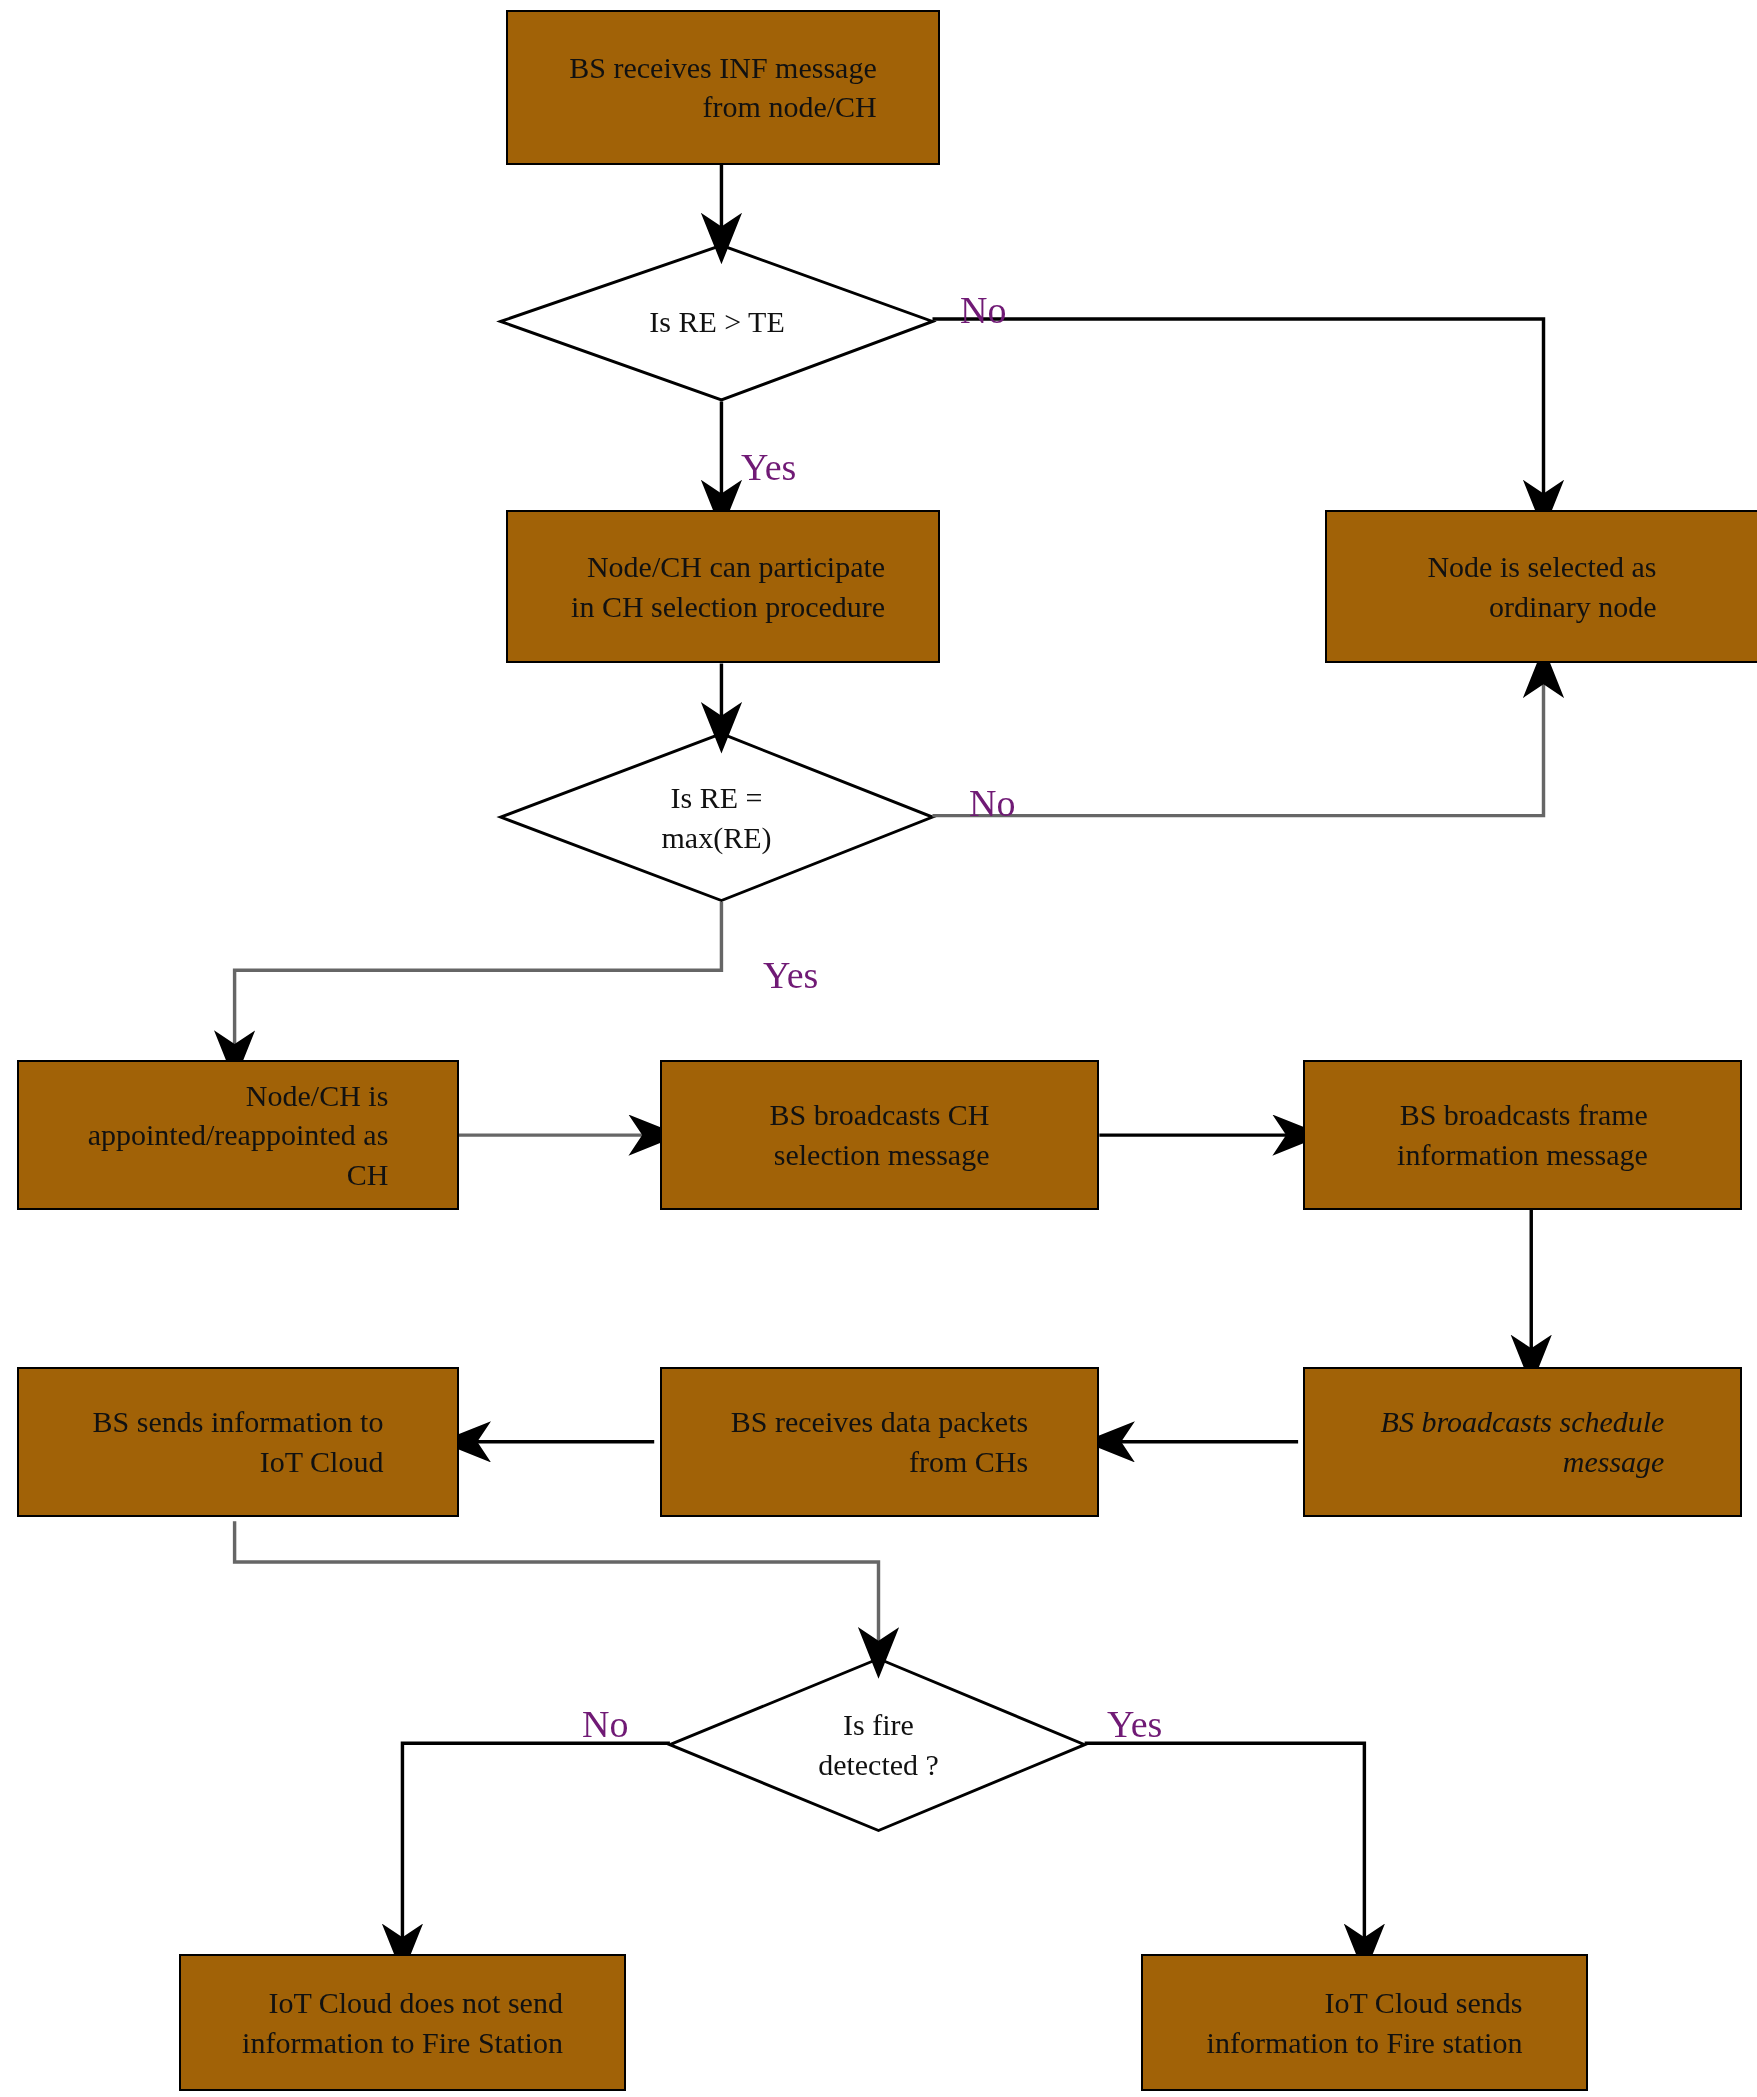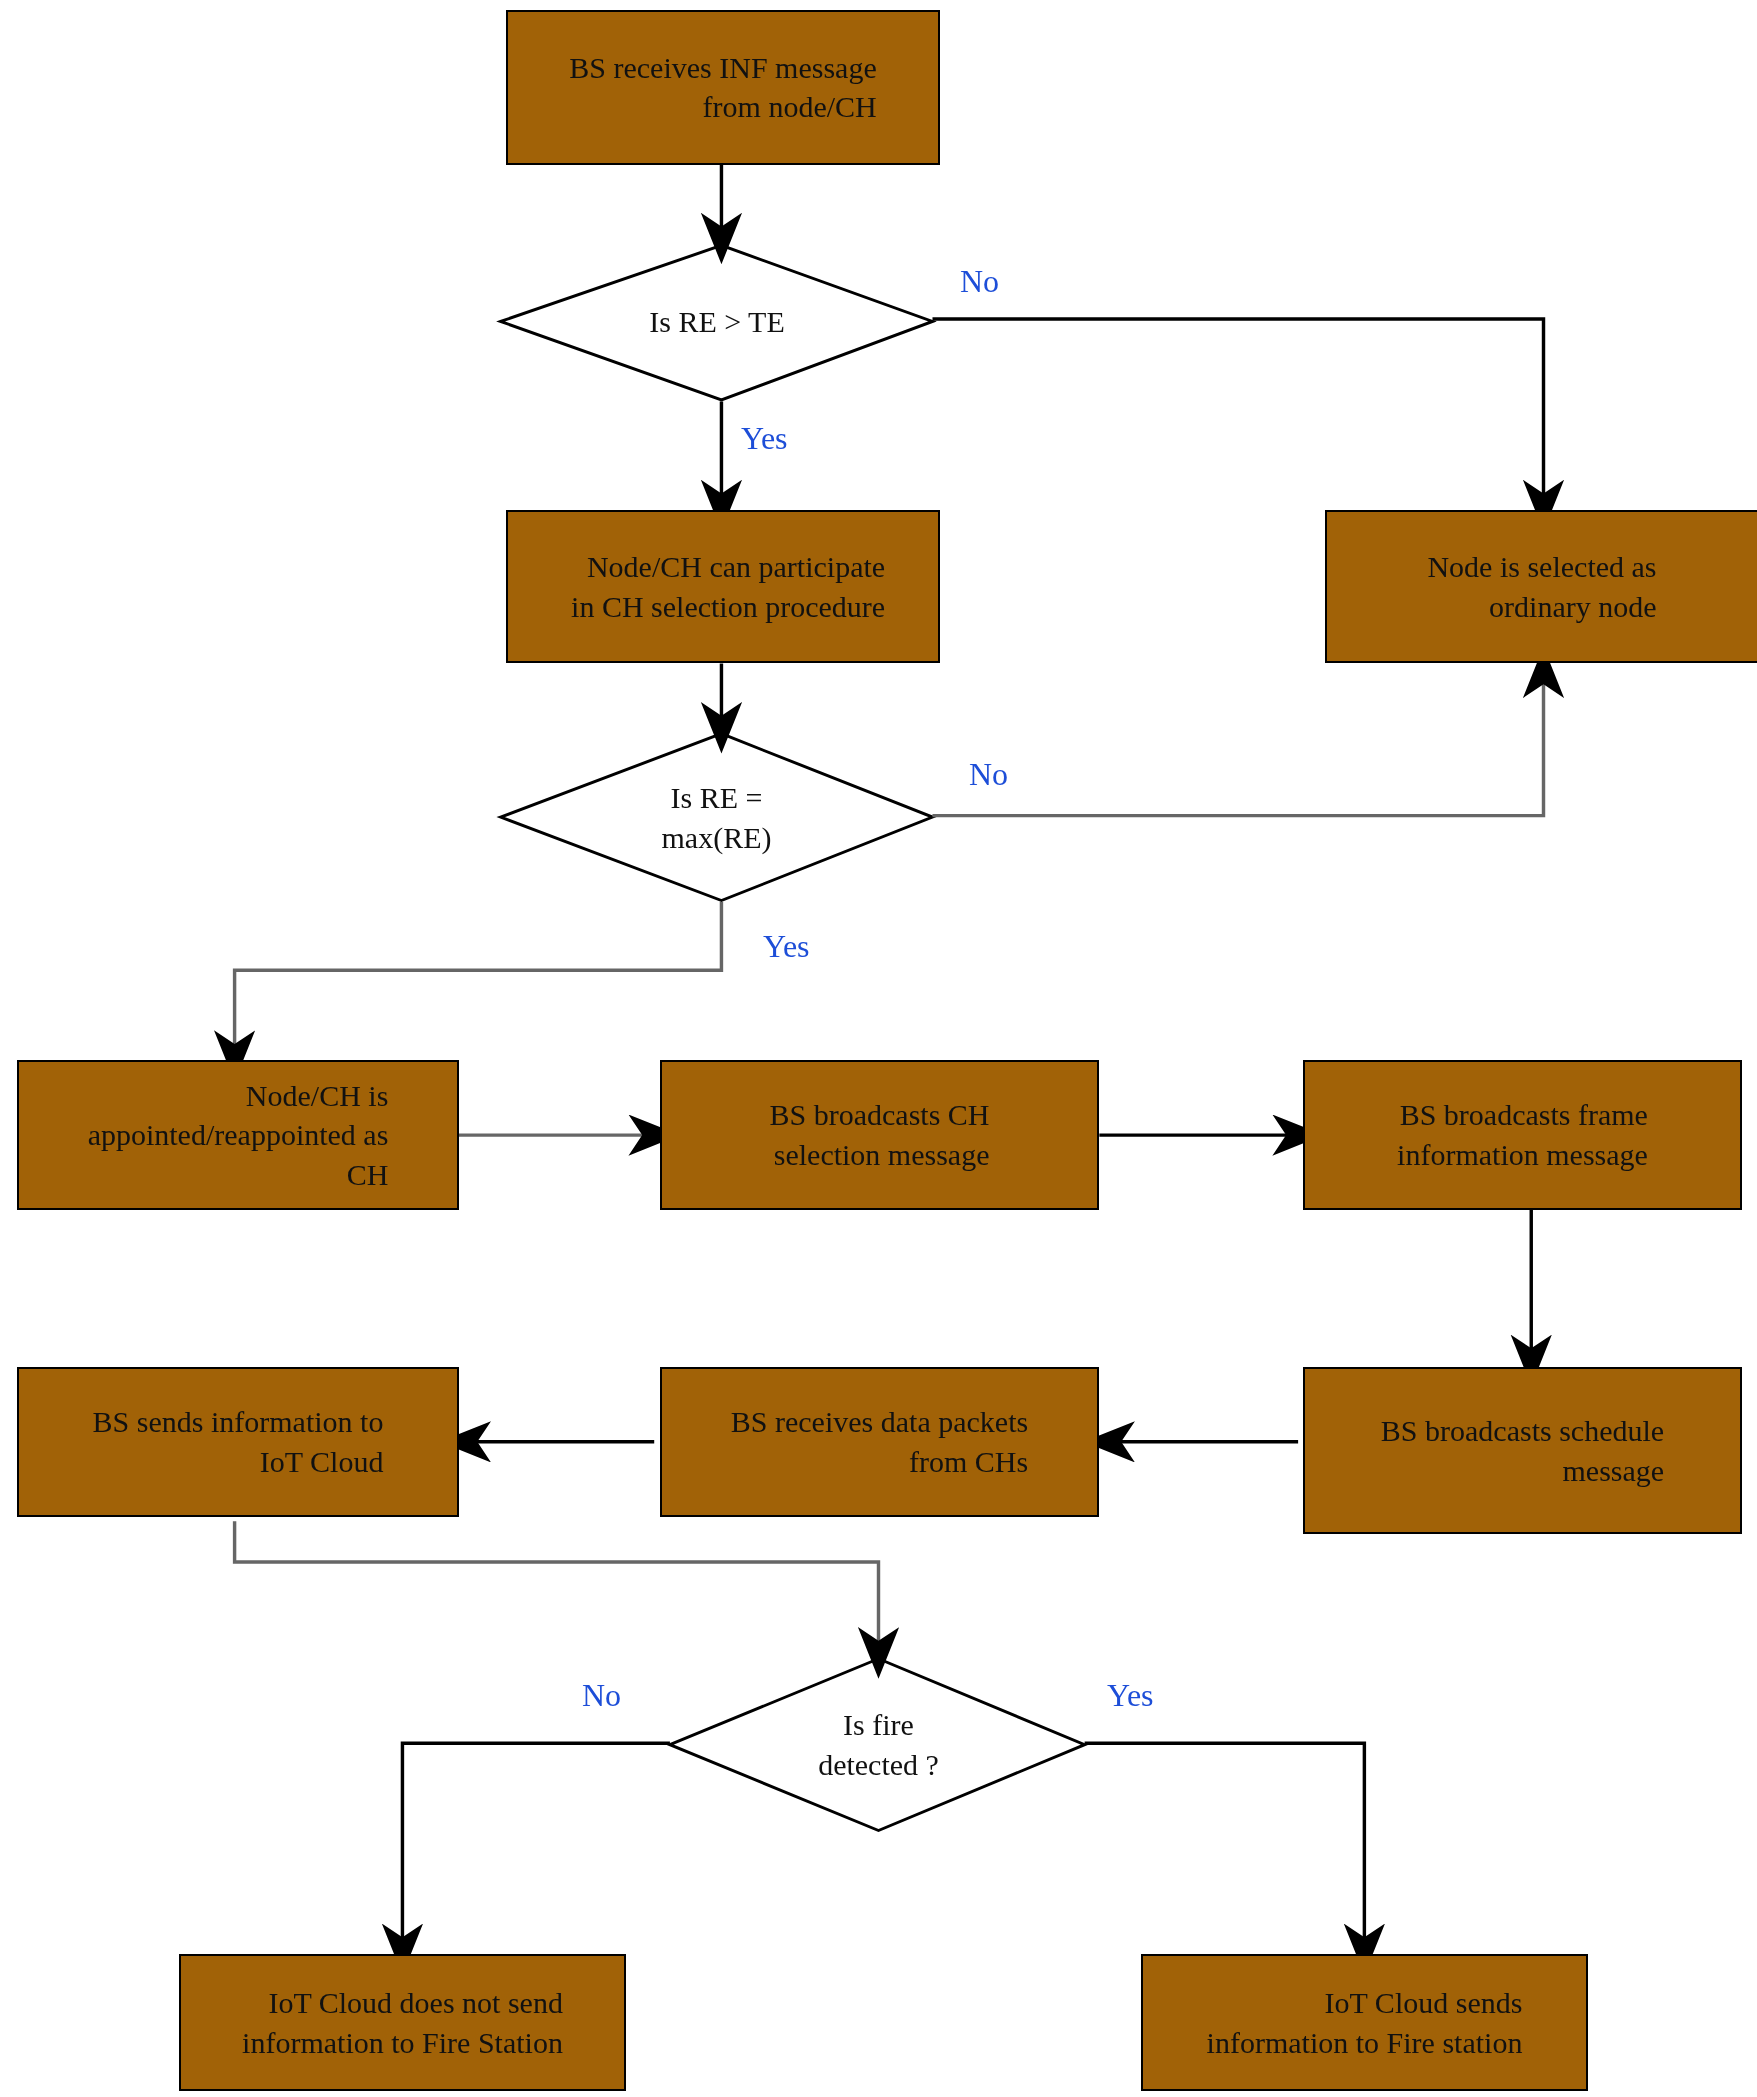--- a/index.html
+++ b/index.html
@@ -47,24 +47,25 @@
     justify-content: center;
     text-align: center;
     line-height: 1.32;
     font-size: 30px;
     color: #111111;
     white-space: pre-line;
     pointer-events: none;
   }
   .edge-label {
     position: absolute;
-    font-size: 32px;
-    color: #1d4ed8;
+    font-size: 38px;
+    color: #701a75;
     line-height: 1;
     white-space: nowrap;
+    margin-top: 26px;
   }
 </style>
 </head>
 <body>
 
 <div id="canvas">
 
   <svg class="layer" viewBox="0 0 3580 4273" preserveAspectRatio="none">
     <defs>
       <marker id="arrow" markerWidth="16" markerHeight="16" refX="7.5" refY="6" orient="auto" markerUnits="strokeWidth">
@@ -134,21 +135,21 @@
   <div class="node-box" style="left:17px; top:1060px; width:442px; height:150px;">Node/CH is
 appointed/reappointed as
 CH</div>
 
   <div class="node-box" style="left:660px; top:1060px; width:439px; height:150px;">BS broadcasts CH
 selection message</div>
 
   <div class="node-box" style="left:1303px; top:1060px; width:439px; height:150px;">BS broadcasts frame
 information message</div>
 
-  <div class="node-box" style="left:1303px; top:1367px; width:439px; height:167px;">BS broadcasts schedule
+  <div class="node-box" style="left:1303px; top:1367px; width:439px; height:150px;font-style:italic;">BS broadcasts schedule
 message</div>
 
   <div class="node-box" style="left:17px; top:1367px; width:442px; height:150px;">BS sends information to
 IoT Cloud</div>
 
   <div class="node-box" style="left:660px; top:1367px; width:439px; height:150px;">BS receives data packets
 from CHs</div>
 
   <div class="node-box" style="left:1141px; top:1954px; width:447px; height:137px;">IoT Cloud sends
 information to Fire station</div>

